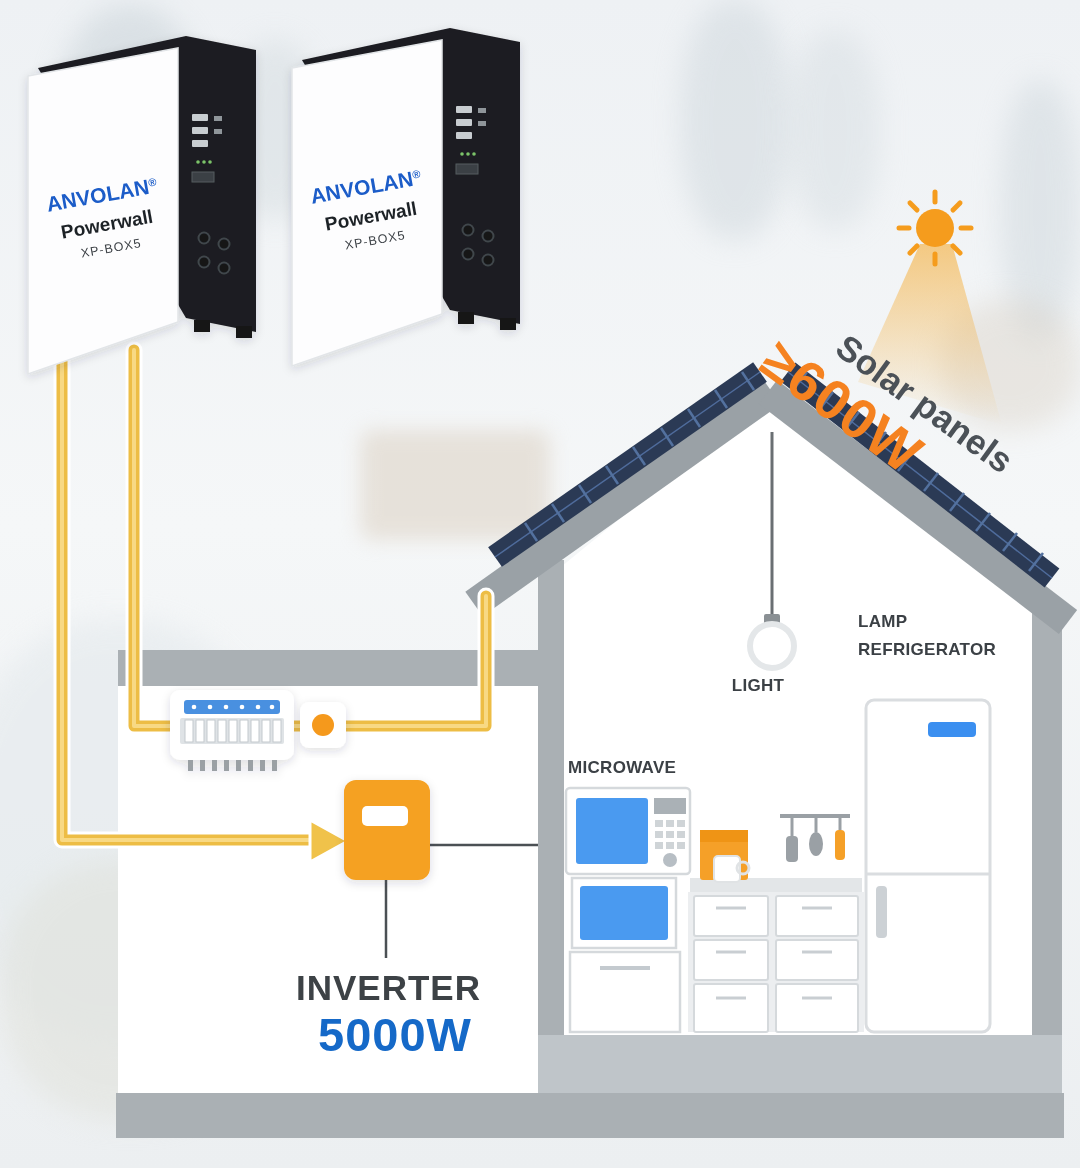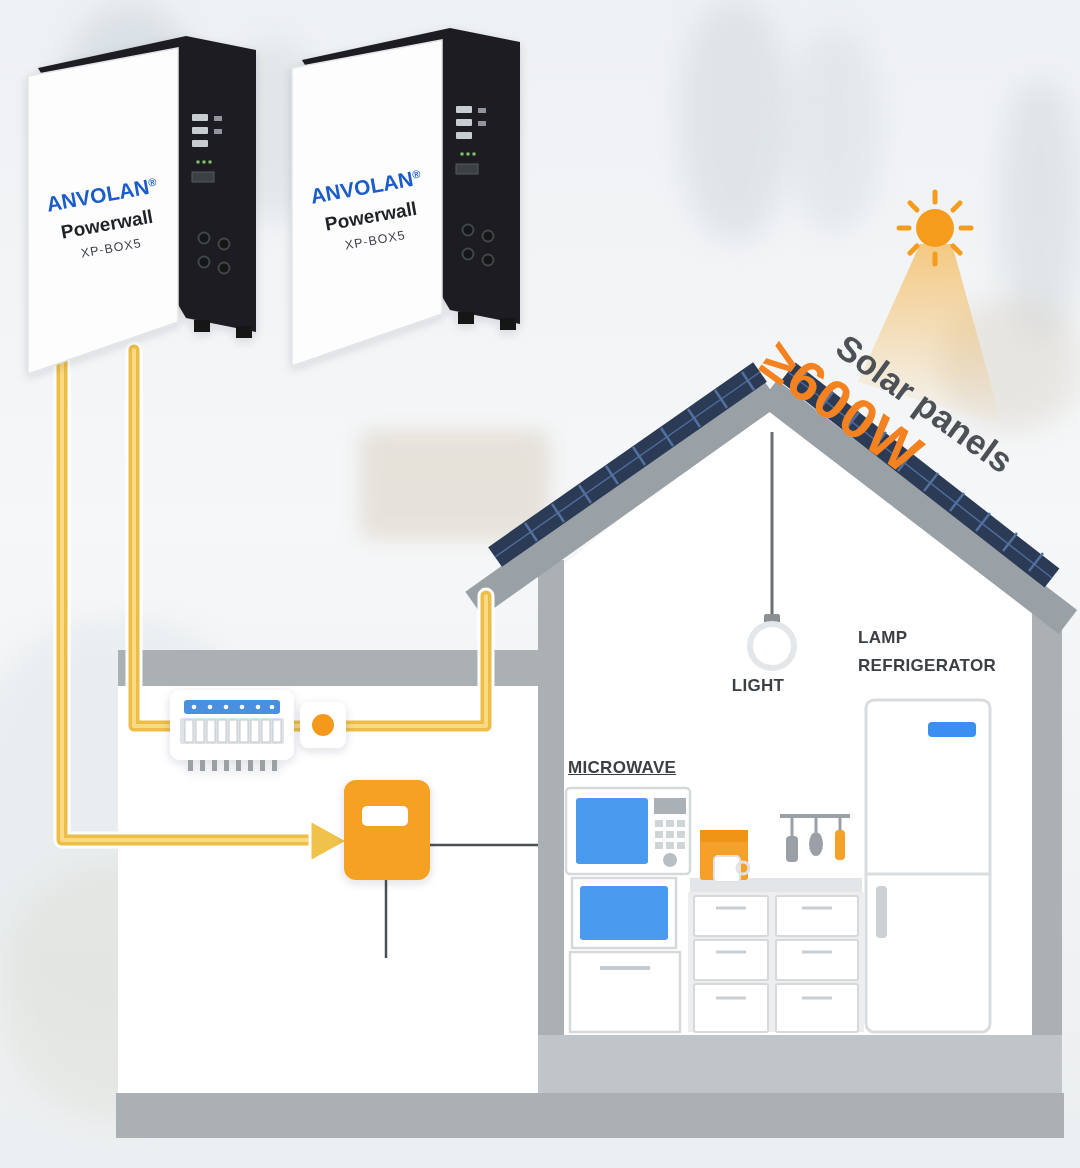--- a/index.html
+++ b/index.html
@@ -314,21 +314,25 @@
     </g>
   </svg>
 
   <div class="solar-caption">
     <span class="l1">Solar panels</span>
     <span class="l2">≥600W</span>
   </div>
 
   <div class="label" style="left:726px;top:676px;width:64px;text-align:center;">LIGHT</div>
 
-  <div class="label lamp-fridge" style="left:858px;top:624px;">
+  <div class="label lamp-fridge" style="left:858px;top:608px;">
     <div>LAMP</div>
     <div>REFRIGERATOR</div>
   </div>
 
-  <div class="label" style="left:568px;top:758px;text-decoration:underline;">MICROWAVE</div>
-
+  <div class="label" style="left:568px;top:758px;">MICROWAVE</div>
+
+  <div class="inverter-caption">
+    <span class="l1">INVERTER</span>
+    <span class="l2">5000W</span>
+  </div>
 
 </div>
 
 </body></html>

